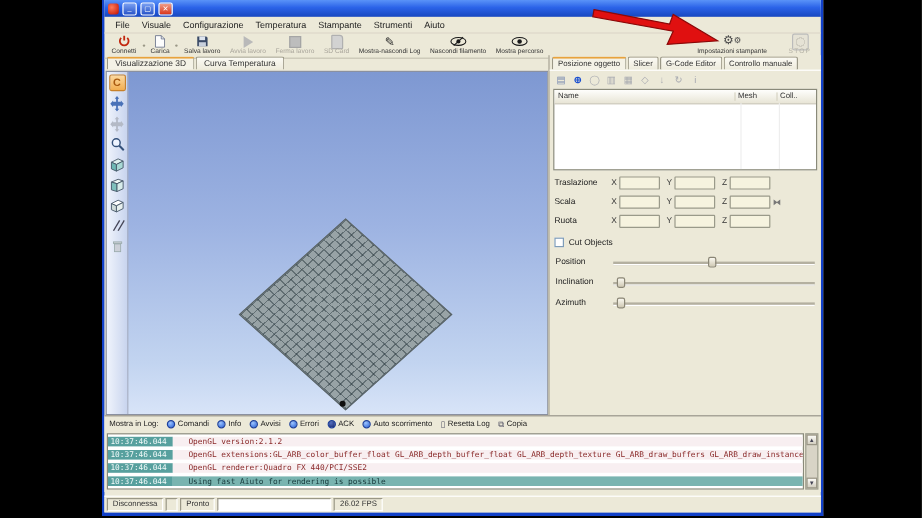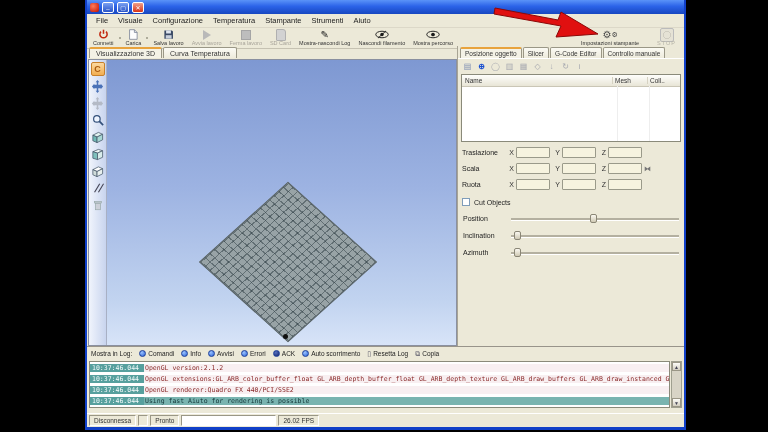--- a/index.html
+++ b/index.html
@@ -84,21 +84,21 @@
   
   .logpanel{position:absolute;left:0;top:346px;width:597px;height:64px;background:#ece9d8;border-top:1px solid #98948a;box-sizing:border-box;}
   .logbar{display:flex;align-items:center;gap:7px;height:13px;padding:0 4px;font-size:6.5px;color:#222;white-space:nowrap;}
   .filter{display:flex;align-items:center;gap:2px;}
   .fdot{width:7px;height:7px;border-radius:50%;background:radial-gradient(circle at 35% 30%,#9cc4ff,#2a62d8);border:1px solid #1c3f9a;box-sizing:border-box;flex:none;}
   .fdot.dark{background:radial-gradient(circle at 35% 30%,#5570c0,#15256a);}
   .miniic{font-size:7px;color:#556;}
   .logbody{position:absolute;left:2px;right:14px;top:14px;bottom:2px;background:#fff;border:1px solid #8a8a7a;overflow:hidden;}
   .logrow{display:flex;height:11px;align-items:center;font-family:"DejaVu Sans Mono",monospace;font-size:6.5px;white-space:nowrap;}
   .ltime{width:52px;flex:none;background:#57a09e;color:#f2fafa;display:flex;align-items:center;padding-left:2px;}
-  .ltext{flex:1;background:#f8eff1;color:#8a2a2a;display:flex;align-items:center;padding-left:1px;overflow:hidden;}
+  .ltext{flex:1;background:#f8eff1;color:#8a2a2a;display:flex;align-items:center;padding-left:13px;overflow:hidden;}
   .logrow.hl .ltext{background:#79b4b0;color:#15383a;}
   .vscroll{position:absolute;right:2px;top:14px;bottom:2px;width:11px;background:#d8d4c6;border:1px solid #a0a090;
            display:flex;flex-direction:column;justify-content:space-between;align-items:center;font-size:5px;color:#445;box-sizing:border-box;}
   .sbtn{width:9px;height:9px;background:linear-gradient(#fdfcf8,#d2cec0);border:1px solid #9a9686;box-sizing:border-box;
         display:flex;align-items:center;justify-content:center;}
   
   .statusbar{position:absolute;left:0;top:413px;width:597px;height:14px;background:#ece9d8;border-top:1px solid #fff;
              display:flex;align-items:center;gap:2px;padding:0 2px;font-size:6.5px;color:#333;box-sizing:border-box;}
   .scell{border:1px solid;border-color:#9a9786 #fff #fff #9a9786;height:11px;display:flex;align-items:center;padding:0 4px;box-sizing:border-box;}
   .sprog{width:95px;background:#fff;}

